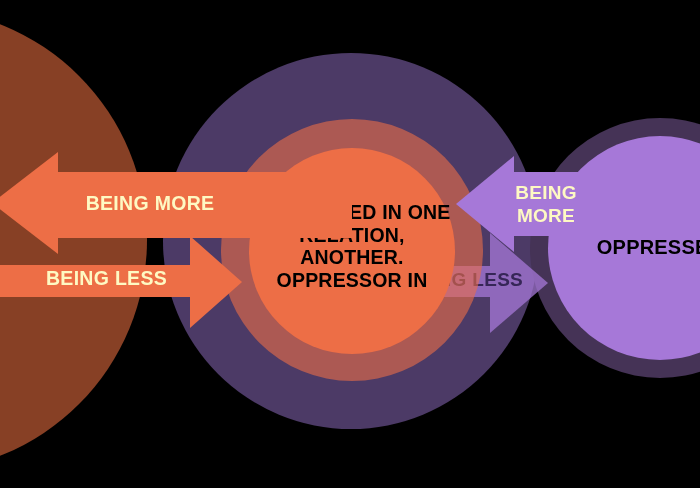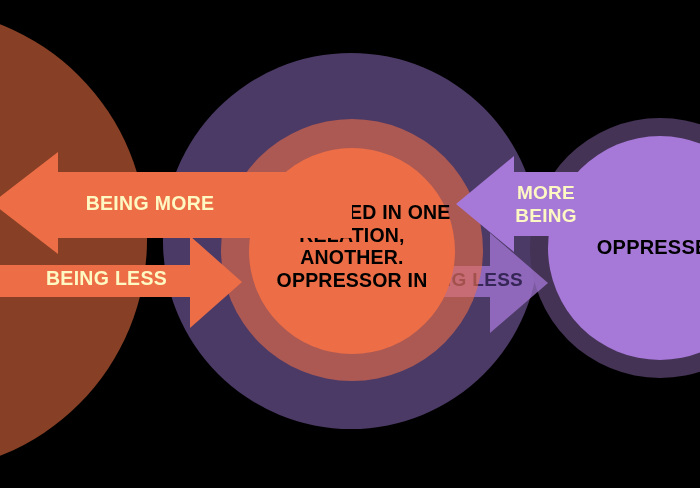--- a/index.html
+++ b/index.html
@@ -131,20 +131,20 @@
   <div class="arrow o-less">
     <div class="body"></div>
     <div class="head"></div>
     <div class="lbl">BEING LESS</div>
   </div>
 
   <div class="arrow p-more">
     <div class="head"></div>
     <div class="body"></div>
     <div class="lbl">
+      <div>BEING</div>
       <div>MORE</div>
-      <div>BEING</div>
     </div>
   </div>
 
   <div class="right-label">OPPRESSED</div>
 
 </div>
 
 </body></html>

